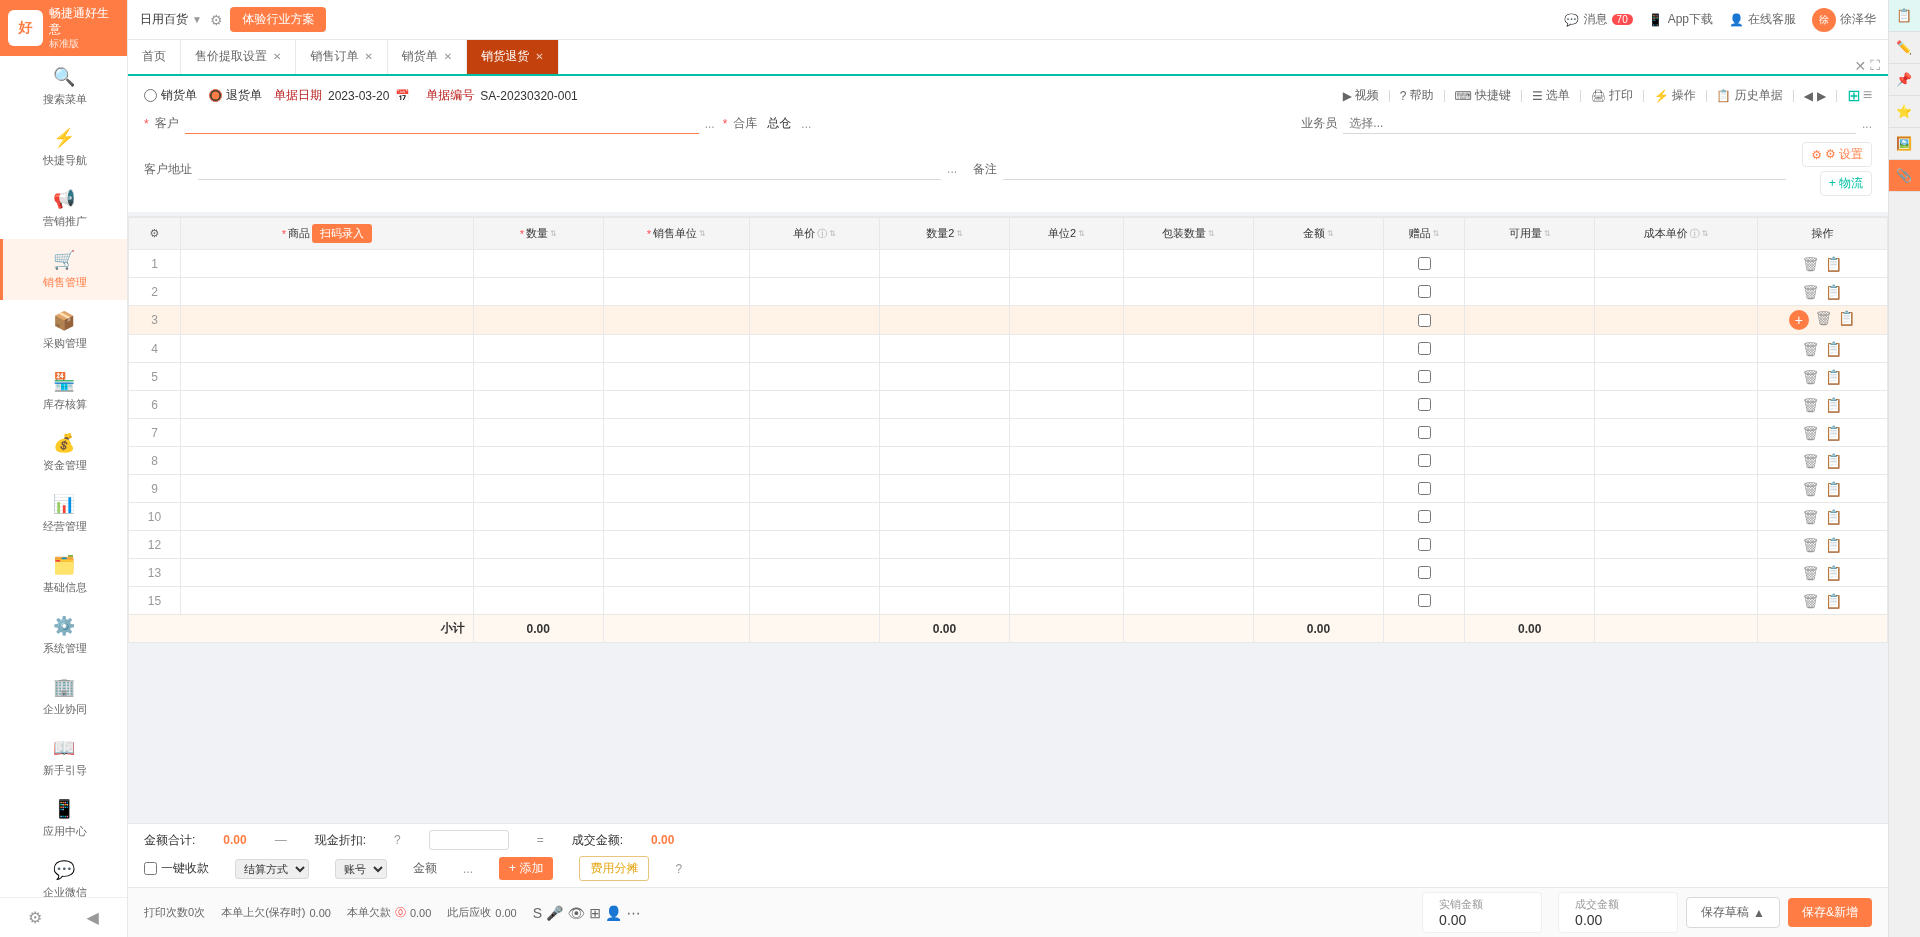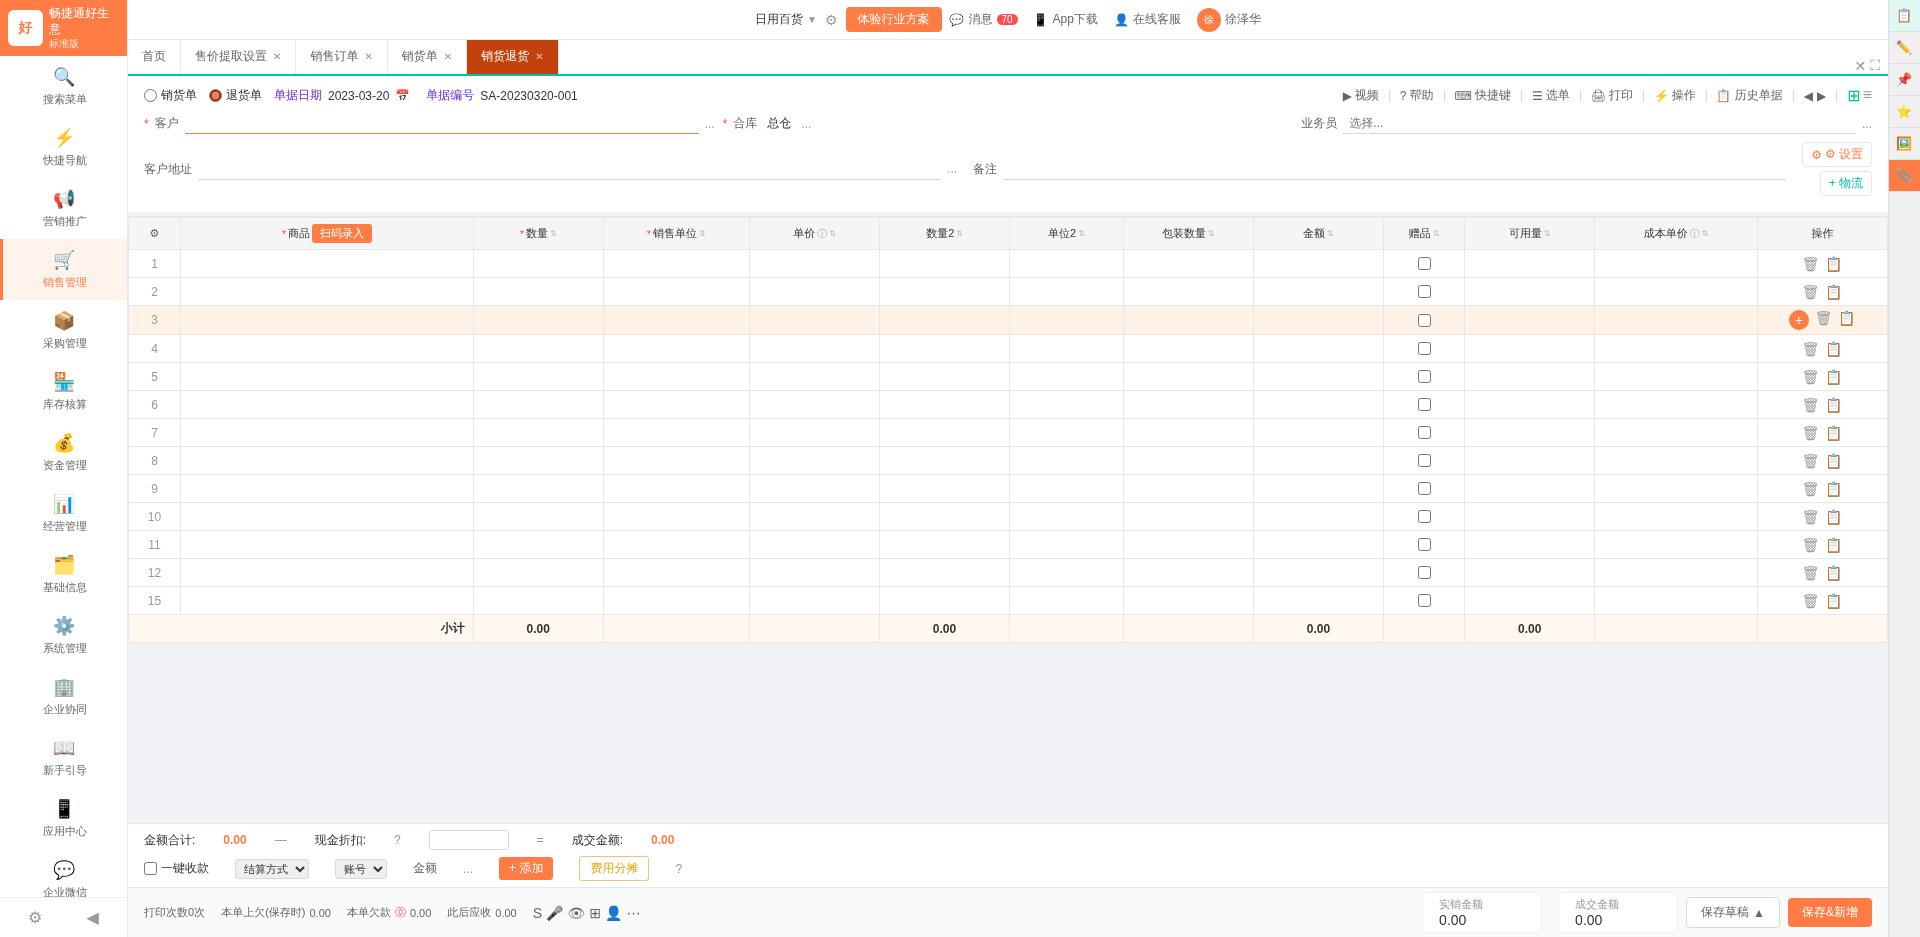--- a/index.html
+++ b/index.html
@@ -14,21 +14,21 @@
     .nav-item { display: flex; flex-direction: column; align-items: center; padding: 10px 6px; cursor: pointer; color: #666; font-size: 11px; gap: 4px; border-left: 3px solid transparent; }
     .nav-item.active { background: #fff3ec; color: #ff7d45; border-left-color: #ff7d45; }
     .nav-icon { font-size: 18px; }
     .sidebar-bottom { padding: 10px 6px; display: flex; justify-content: space-around; border-top: 1px solid #f0f0f0; }
     .sidebar-bottom-btn { cursor: pointer; color: #999; font-size: 16px; }
 
     
     .main { flex: 1; display: flex; flex-direction: column; overflow: hidden; }
 
     
-    .topbar { height: 40px; background: #fff; display: flex; align-items: center; padding: 0 12px; border-bottom: 1px solid #e8e8e8; gap: 8px; justify-content: center; }
+    .topbar { height: 40px; background: #fff; display: flex; align-items: center; padding: 0 12px; border-bottom: 1px solid #e8e8e8; gap: 8px; justify-content: space-between; }
     .topbar-left { display: flex; align-items: center; gap: 8px; }
     .topbar-daily { display: flex; align-items: center; gap: 4px; color: #333; font-size: 12px; }
     .topbar-settings { color: #999; cursor: pointer; font-size: 14px; }
     .experience-btn { background: #ff7d45; color: #fff; border: none; border-radius: 4px; padding: 4px 12px; cursor: pointer; font-size: 12px; }
     .topbar-right { display: flex; align-items: center; gap: 16px; }
     .topbar-right-item { display: flex; align-items: center; gap: 4px; color: #666; font-size: 12px; cursor: pointer; }
     .badge { background: #ff4d4f; color: #fff; border-radius: 10px; padding: 0 5px; font-size: 10px; min-width: 16px; text-align: center; }
     .user-avatar { width: 24px; height: 24px; background: #ff7d45; border-radius: 50%; display: flex; align-items: center; justify-content: center; color: #fff; font-size: 10px; }
 
     
@@ -41,21 +41,21 @@
     .form-container { background: #fff; padding: 10px 16px; }
 
     
     .toolbar-row { display: flex; align-items: center; justify-content: space-between; margin-bottom: 8px; }
     .toolbar-left { display: flex; align-items: center; gap: 12px; }
     .radio-group { display: flex; align-items: center; gap: 12px; }
     .radio-item { display: flex; align-items: center; gap: 4px; cursor: pointer; font-size: 12px; }
     .radio-item input[type=radio] { accent-color: #ff7d45; }
     .form-info { display: flex; align-items: center; gap: 16px; font-size: 12px; color: #333; }
     .form-info-item { display: flex; align-items: center; gap: 6px; }
-    .form-info-item label { color: #6d28d9; }
+    .form-info-item label { color: #b91c1c; }
     .form-info-item span { color: #333; }
     .toolbar-right { display: flex; align-items: center; gap: 8px; font-size: 12px; color: #666; }
     .toolbar-right-item { display: flex; align-items: center; gap: 3px; cursor: pointer; }
     .settings-btn-small { background: none; border: 1px solid #e8e8e8; border-radius: 4px; padding: 3px 8px; cursor: pointer; font-size: 12px; color: #ff7d45; display: flex; align-items: center; gap: 3px; }
     .logistics-btn { background: none; border: 1px solid #e8e8e8; border-radius: 4px; padding: 3px 8px; cursor: pointer; font-size: 12px; color: #00bfa5; display: flex; align-items: center; gap: 3px; }
 
     
     .field-row { display: grid; grid-template-columns: 1fr 1fr 1fr; gap: 8px; margin-bottom: 8px; align-items: center; }
     .field-group { display: flex; align-items: center; gap: 6px; }
     .field-label { color: #666; font-size: 12px; white-space: nowrap; }
@@ -703,46 +703,46 @@
       <td></td>
       <td>
         <div class="action-btns">
 
           <span class="action-btn">🗑</span>
           <span class="action-btn">📋</span>
         </div>
       </td>
     </tr>
             <tr>
-      <td><span class="row-num">11</span></td>
-      <td></td>
-      <td></td>
-      <td></td>
-      <td></td>
-      <td></td>
-      <td></td>
-      <td></td>
-      <td></td>
-      <td>
-        <div class="checkbox-cell">
-                  <input type="checkbox" style="">
-                </div>
-      </td>
-      <td></td>
-      <td></td>
-      <td>
-        <div class="action-btns">
-
-          <span class="action-btn">🗑</span>
-          <span class="action-btn">📋</span>
-        </div>
-      </td>
-    </tr>
-            <tr>
       <td><span class="row-num">12</span></td>
+      <td></td>
+      <td></td>
+      <td></td>
+      <td></td>
+      <td></td>
+      <td></td>
+      <td></td>
+      <td></td>
+      <td>
+        <div class="checkbox-cell">
+                  <input type="checkbox" style="">
+                </div>
+      </td>
+      <td></td>
+      <td></td>
+      <td>
+        <div class="action-btns">
+
+          <span class="action-btn">🗑</span>
+          <span class="action-btn">📋</span>
+        </div>
+      </td>
+    </tr>
+            <tr>
+      <td><span class="row-num">13</span></td>
       <td></td>
       <td></td>
       <td></td>
       <td></td>
       <td></td>
       <td></td>
       <td></td>
       <td></td>
       <td>
         <div class="checkbox-cell">

